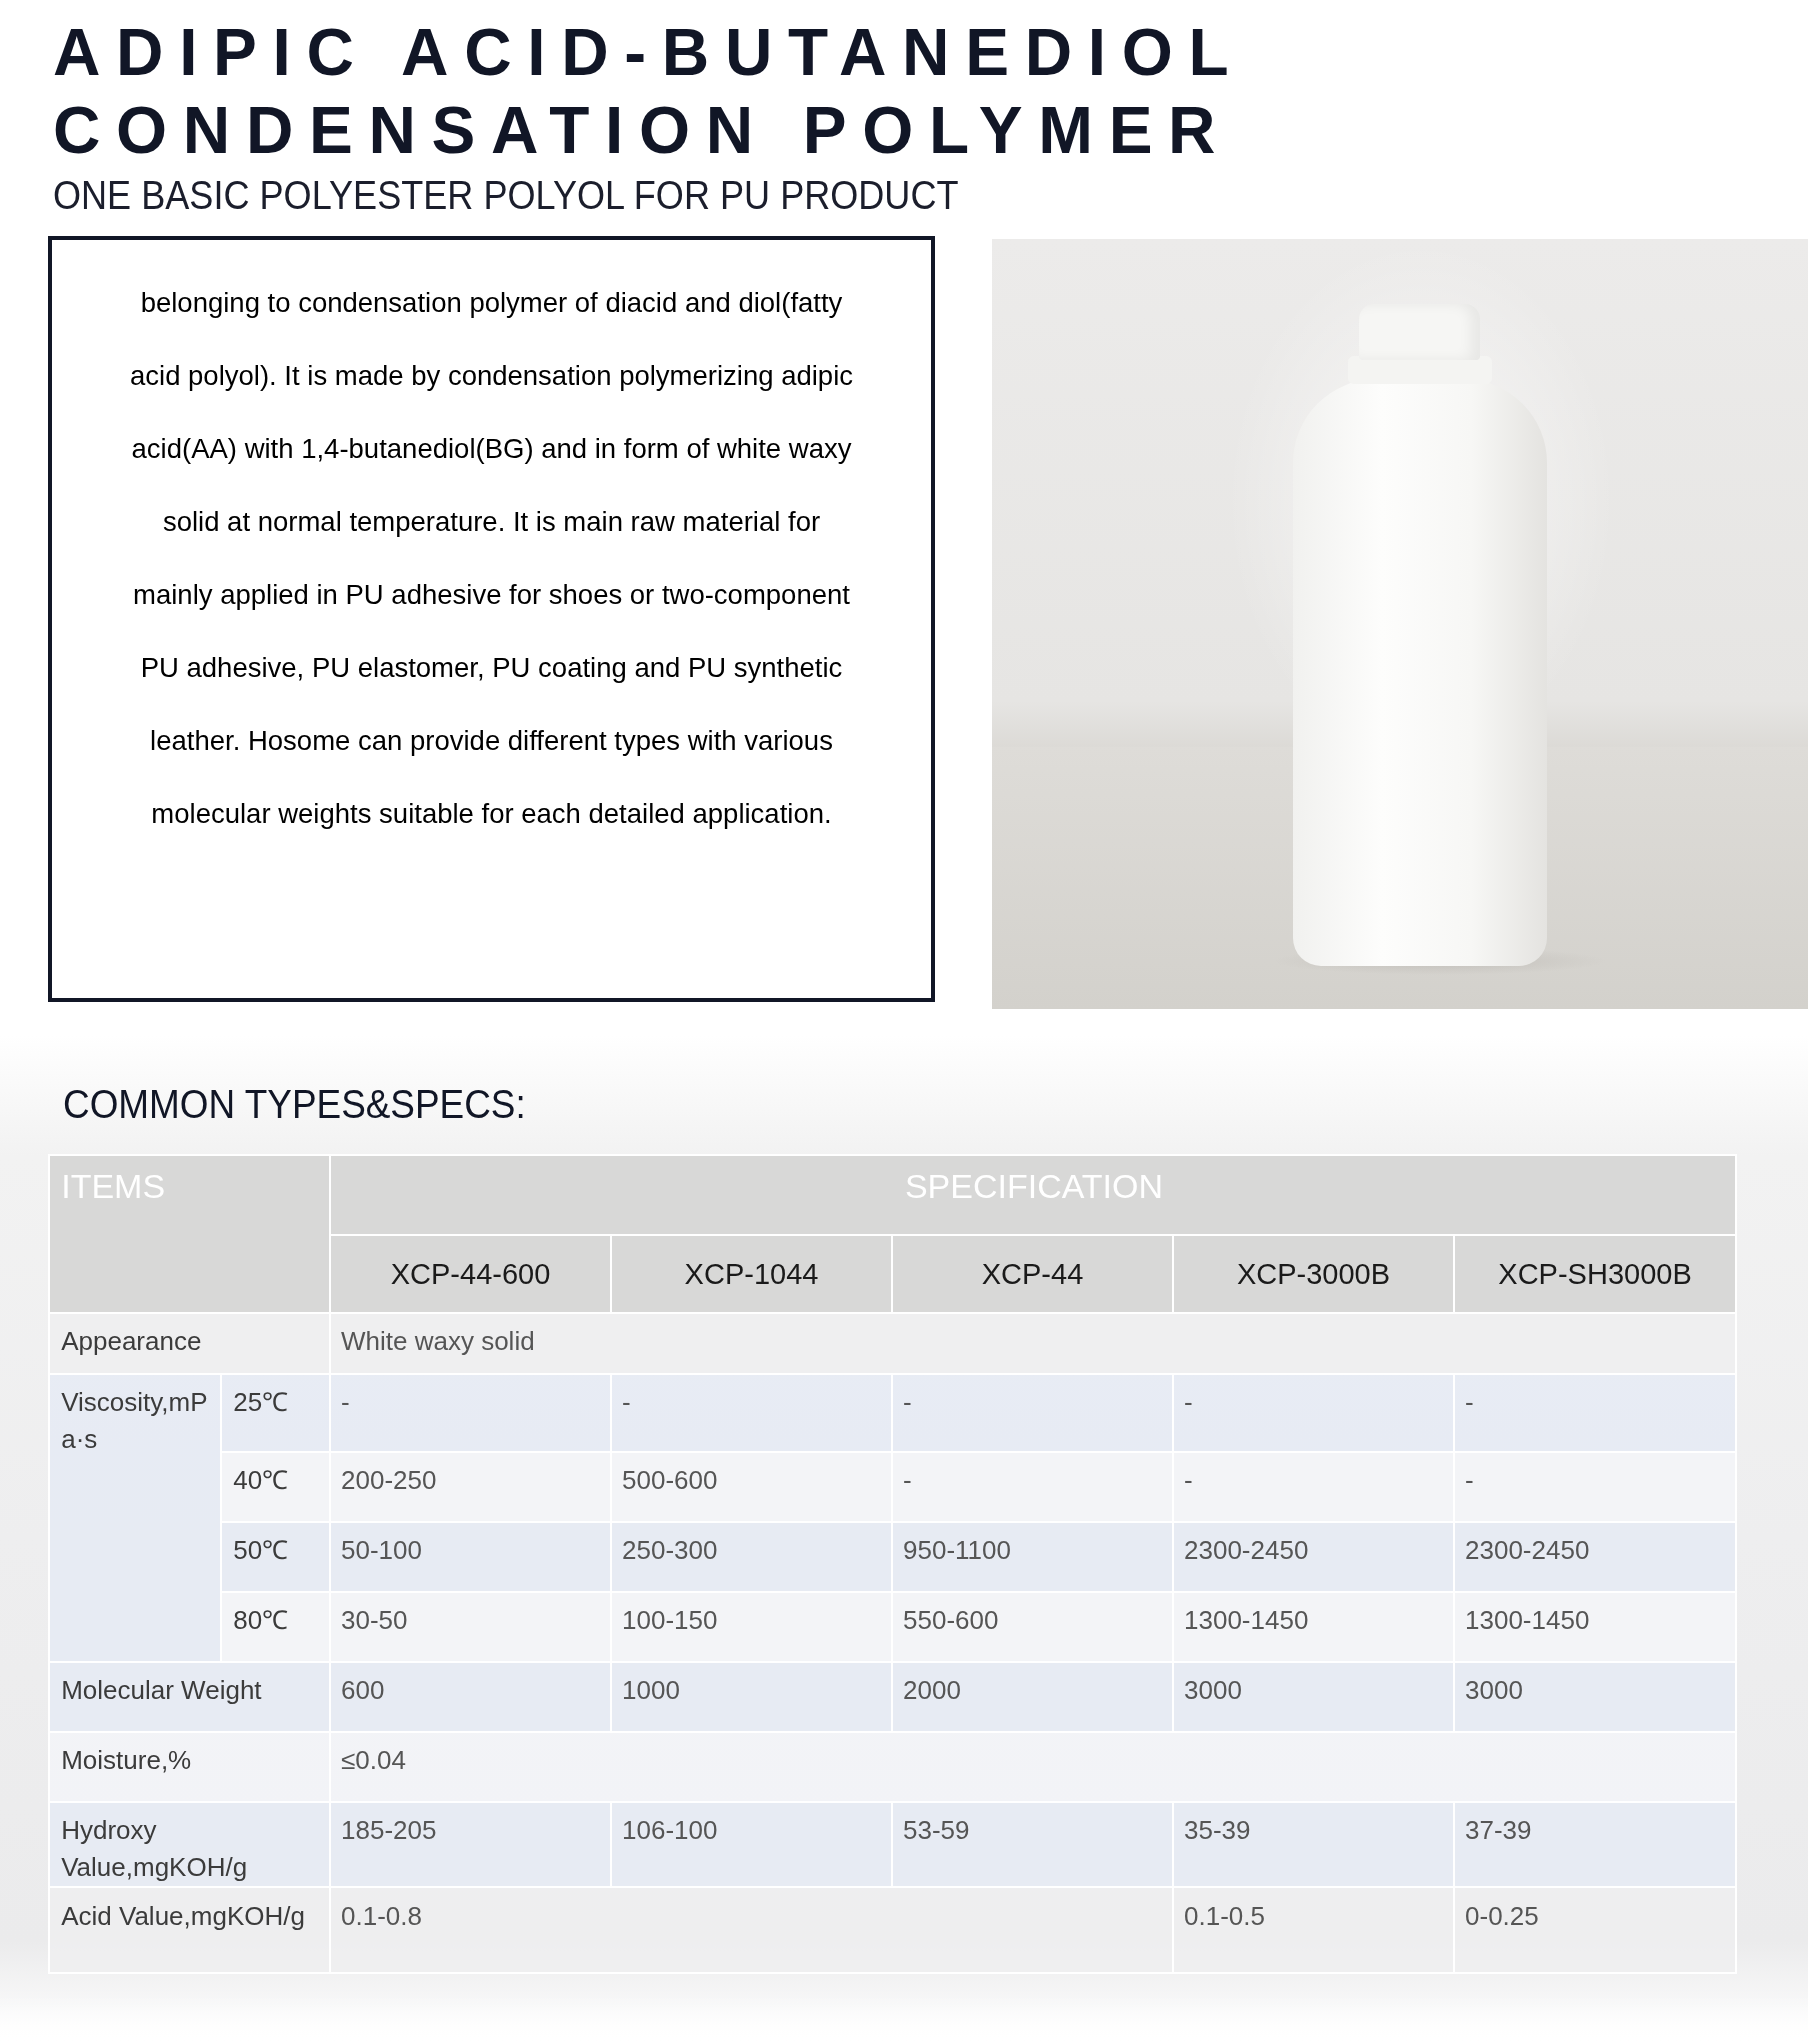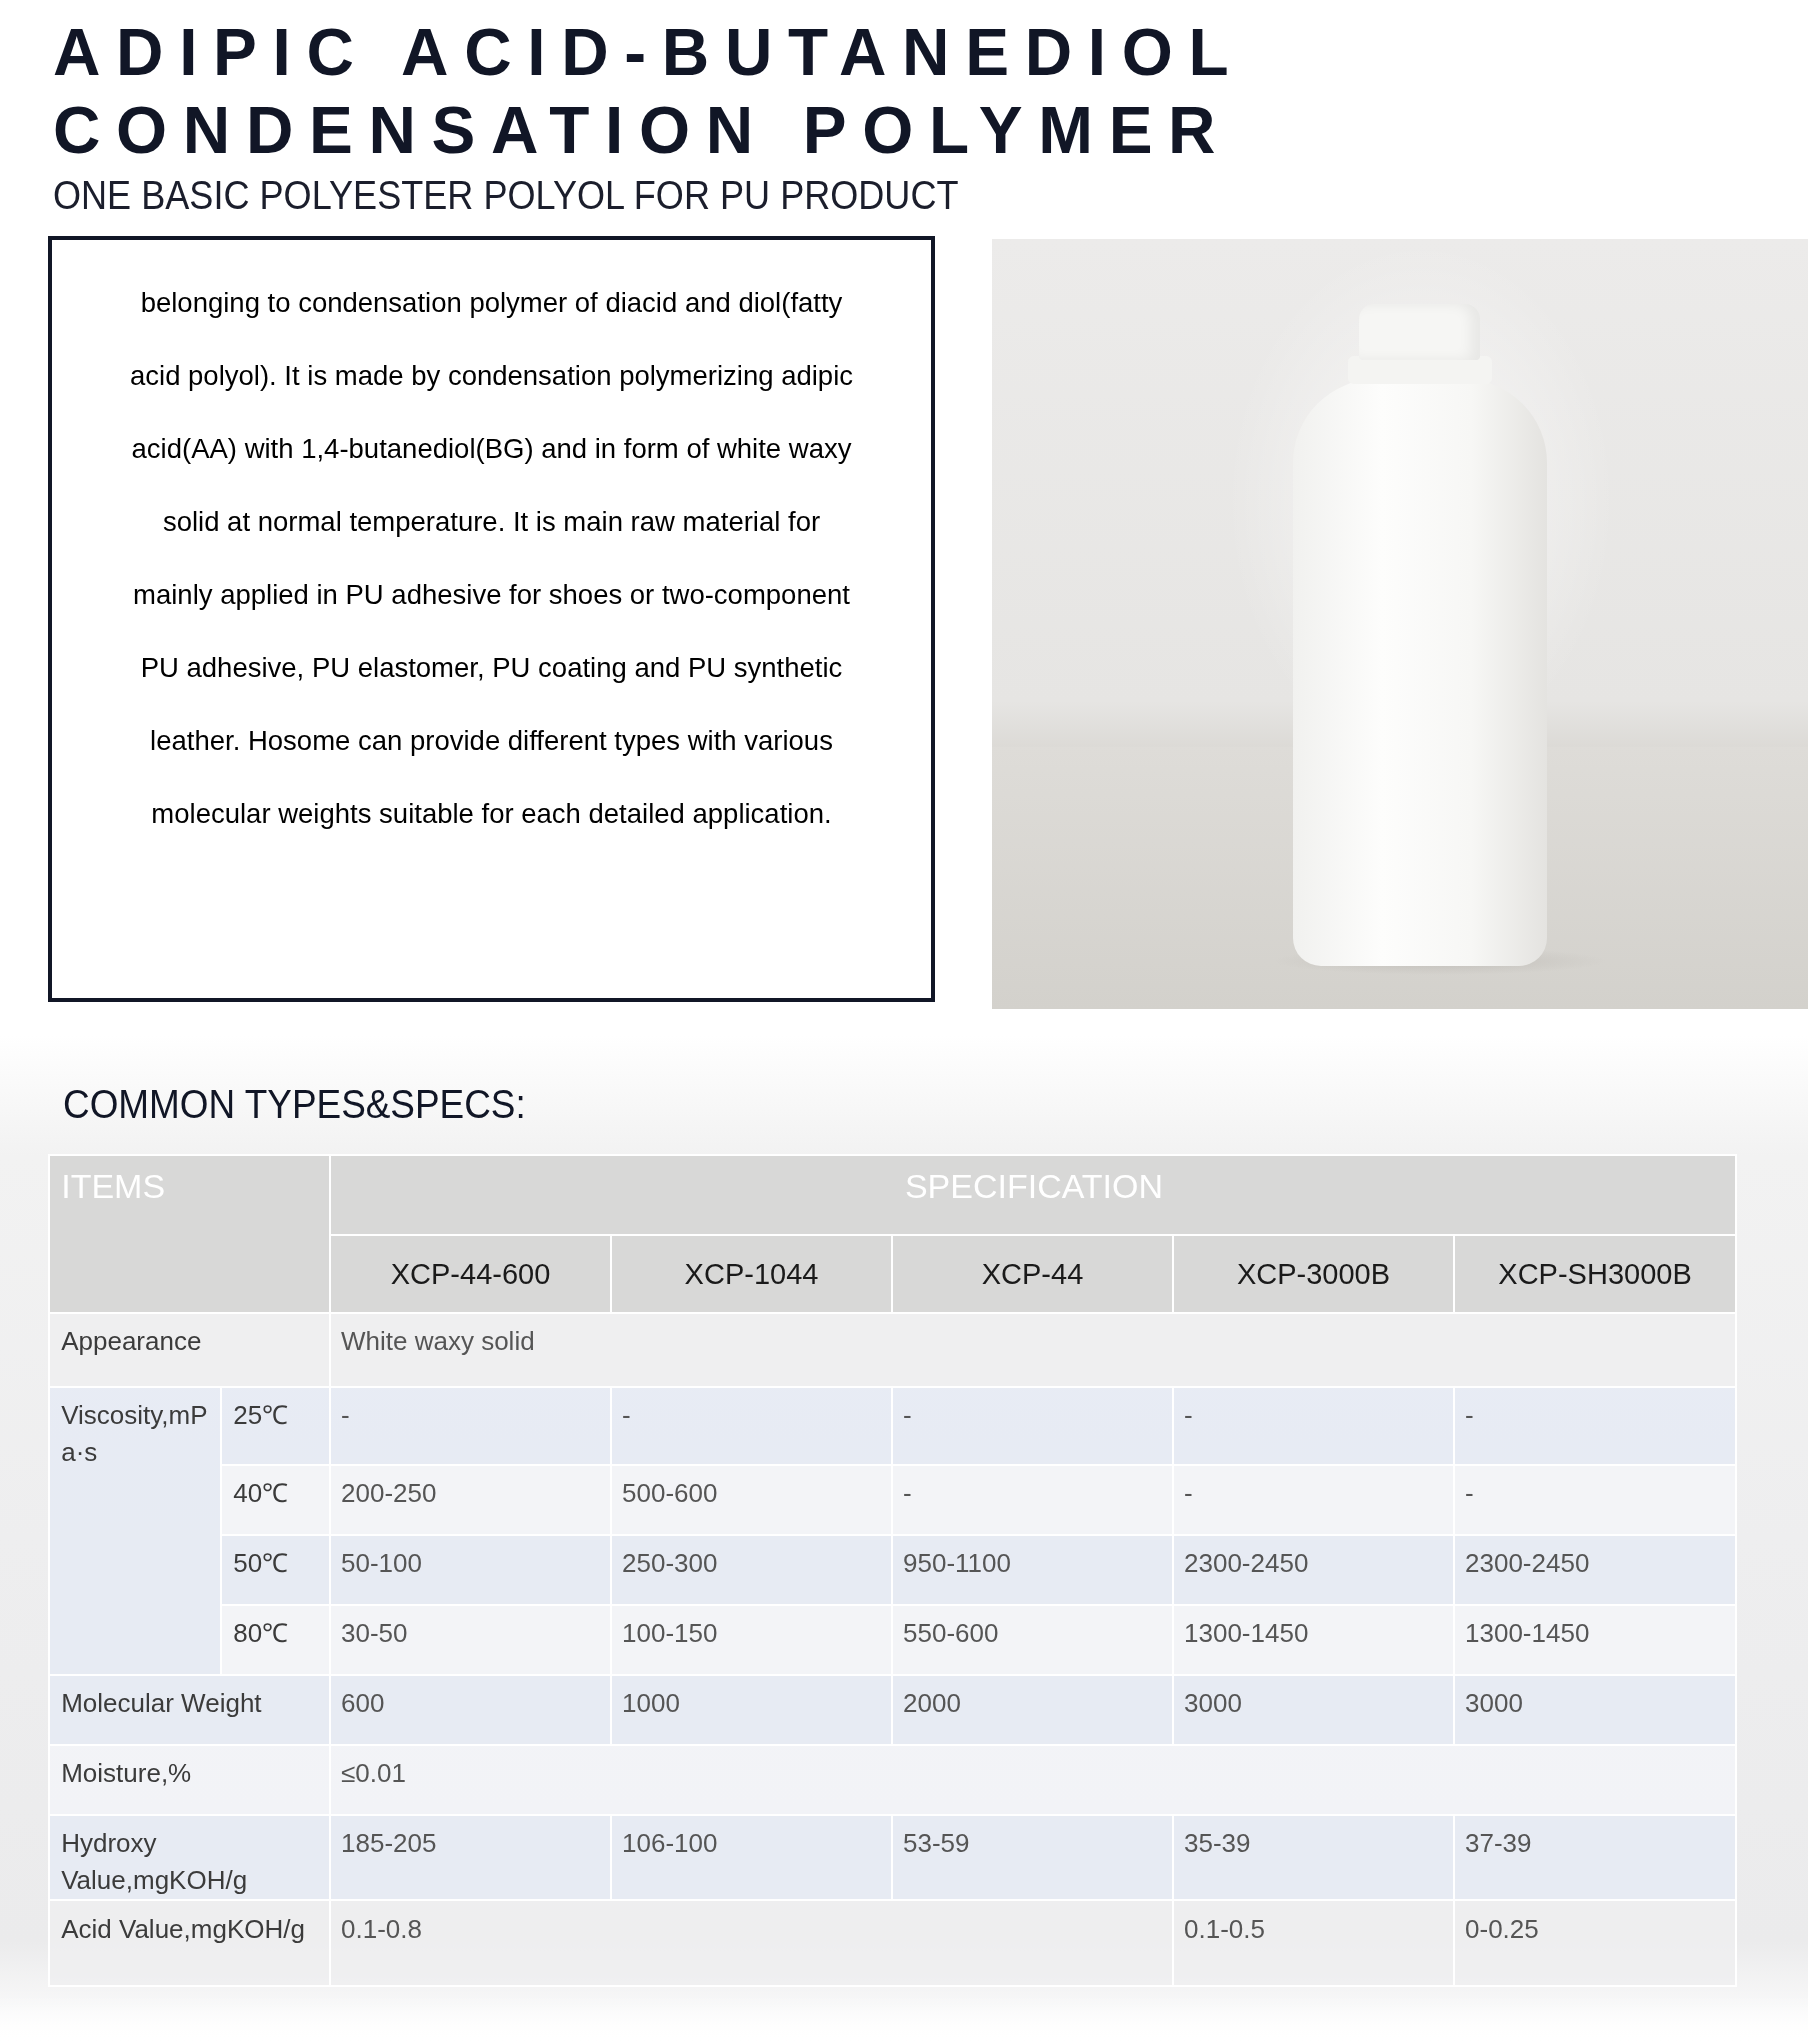--- a/index.html
+++ b/index.html
@@ -142,21 +142,21 @@
     <th class="hdr hdr-white" colspan="2" rowspan="2">ITEMS</th>
     <th class="hdr hdr-white hdr-spec" colspan="5">SPECIFICATION</th>
   </tr>
   <tr style="height:78px">
     <th class="hdr hdr-model">XCP-44-600</th>
     <th class="hdr hdr-model">XCP-1044</th>
     <th class="hdr hdr-model">XCP-44</th>
     <th class="hdr hdr-model">XCP-3000B</th>
     <th class="hdr hdr-model">XCP-SH3000B</th>
   </tr>
-  <tr class="row-c" style="height:74px">
+  <tr class="row-c" style="height:61px">
     <td class="label" colspan="2">Appearance</td>
     <td class="val" colspan="5">White waxy solid</td>
   </tr>
   <tr class="row-a" style="height:78px">
     <td class="label" rowspan="4" style="word-break:break-all;">Viscosity,mPa·s</td>
     <td class="temp">25℃</td>
     <td class="val">-</td>
     <td class="val">-</td>
     <td class="val">-</td>
     <td class="val">-</td>
@@ -189,21 +189,21 @@
   <tr class="row-a" style="height:70px">
     <td class="label" colspan="2">Molecular Weight</td>
     <td class="val">600</td>
     <td class="val">1000</td>
     <td class="val">2000</td>
     <td class="val">3000</td>
     <td class="val">3000</td>
   </tr>
   <tr class="row-b" style="height:70px">
     <td class="label" colspan="2">Moisture,%</td>
-    <td class="val" colspan="5">≤0.01</td>
+    <td class="val" colspan="5">≤0.04</td>
   </tr>
   <tr class="row-a" style="height:85px">
     <td class="label" colspan="2">Hydroxy Value,mgKOH/g</td>
     <td class="val">185-205</td>
     <td class="val">106-100</td>
     <td class="val">53-59</td>
     <td class="val">35-39</td>
     <td class="val">37-39</td>
   </tr>
   <tr class="row-c" style="height:86px">

